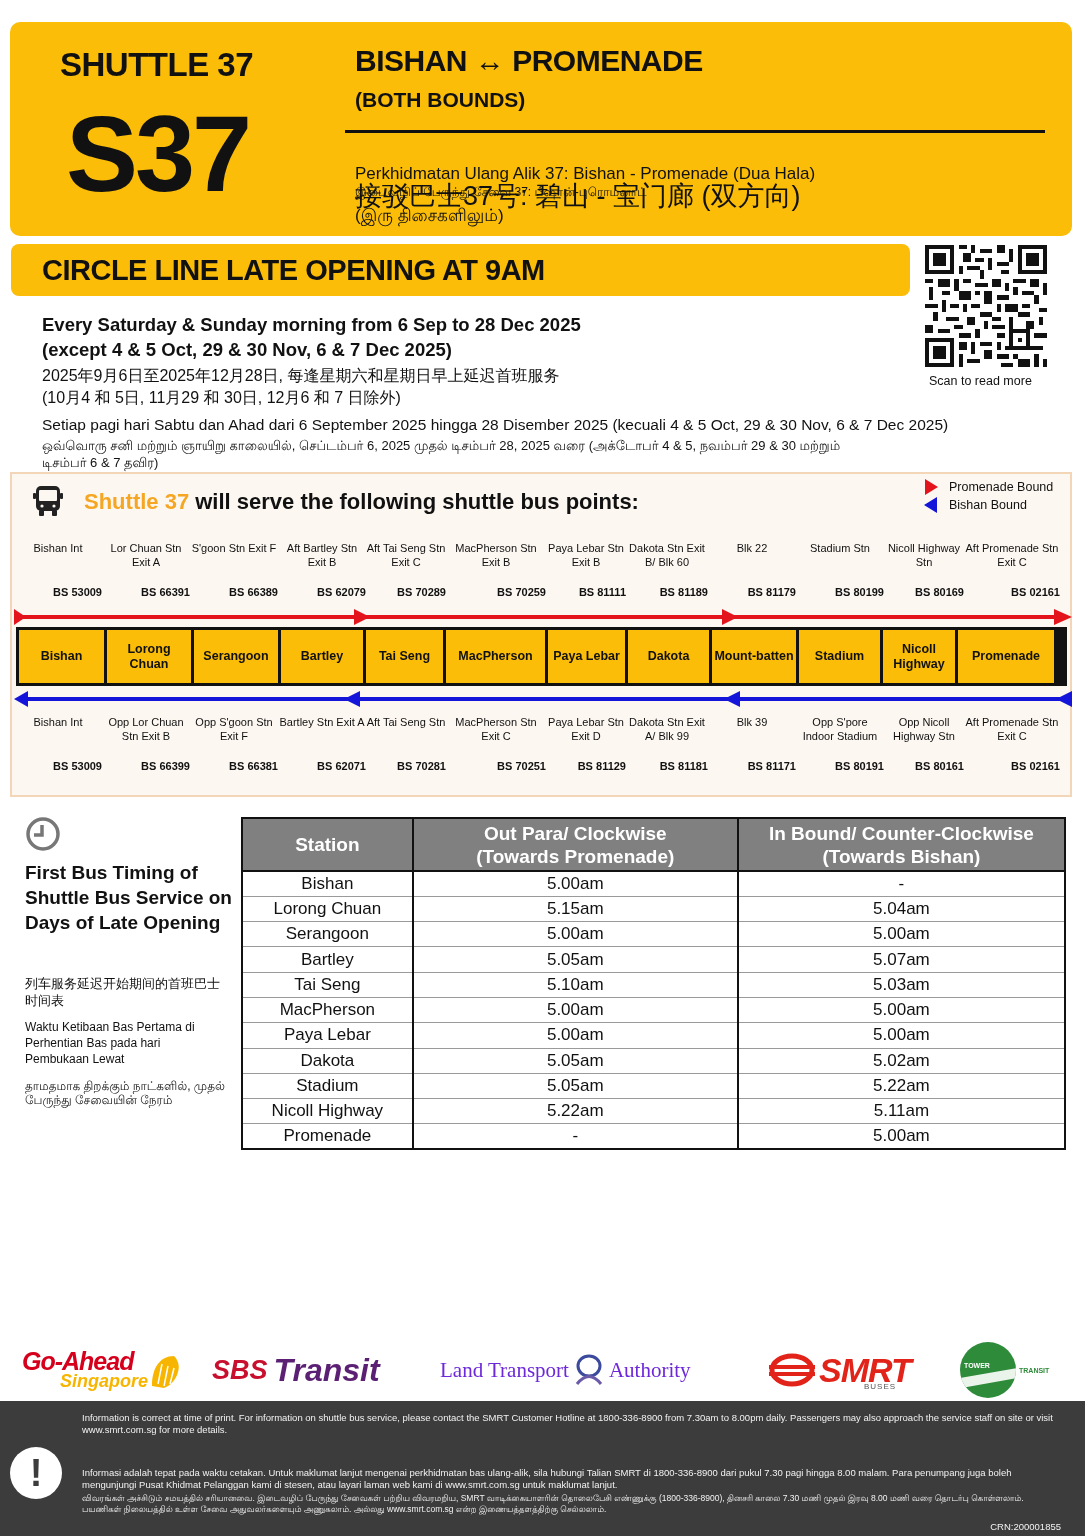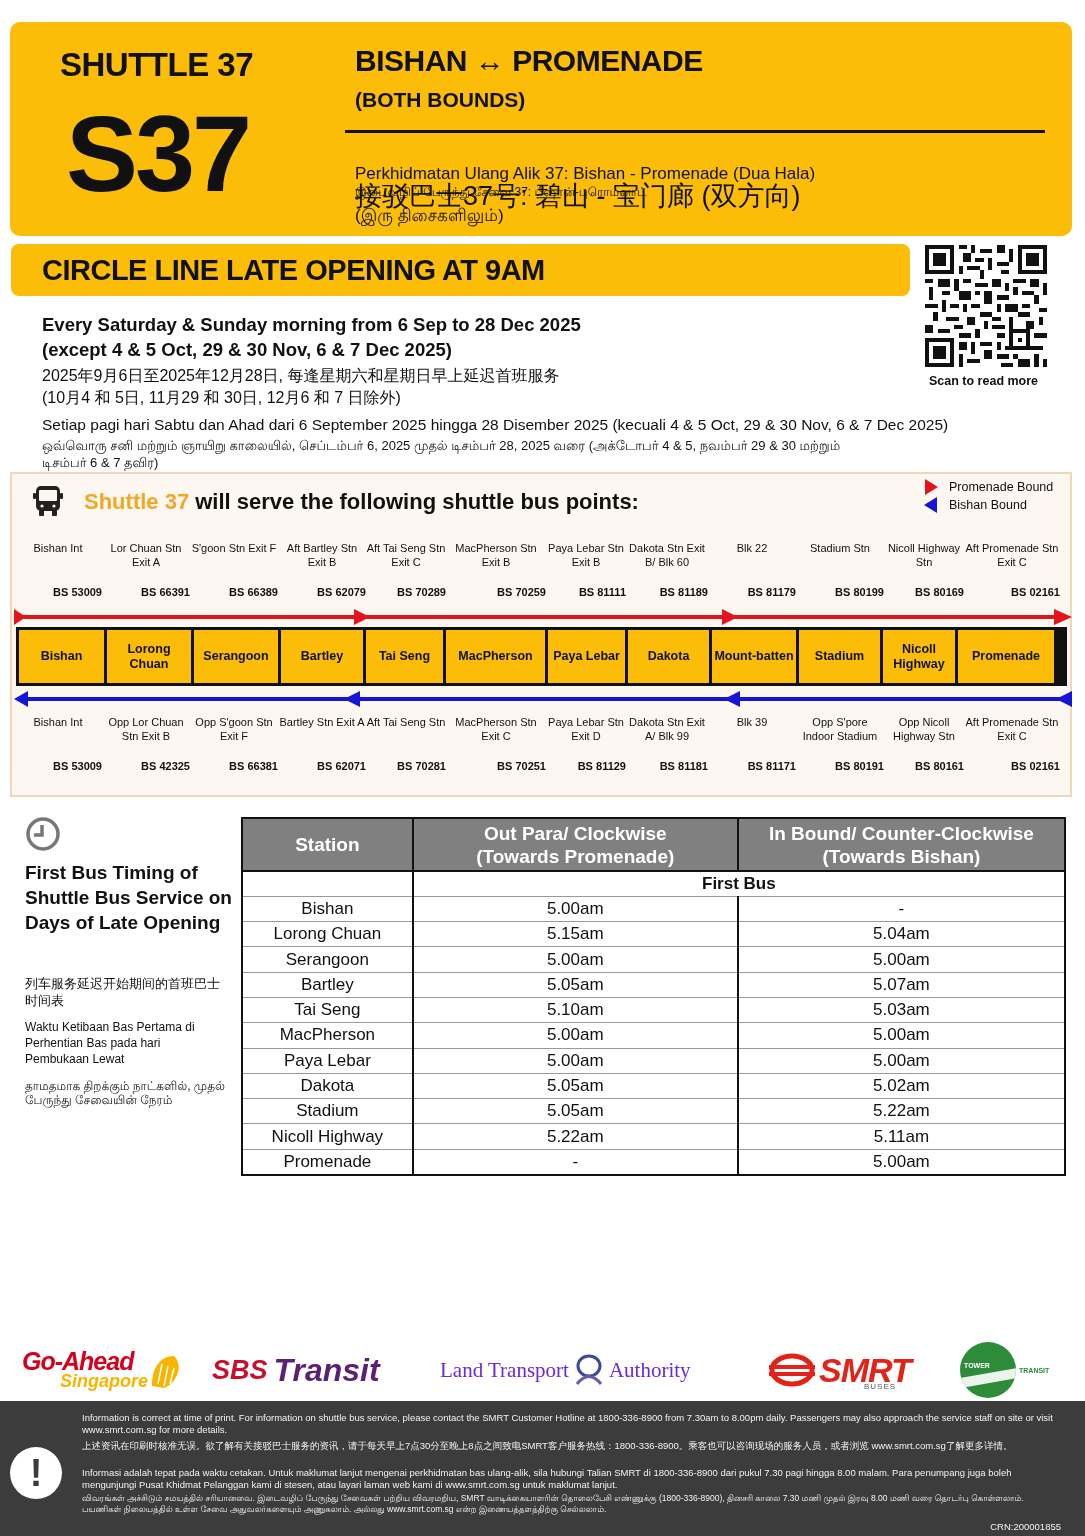--- a/index.html
+++ b/index.html
@@ -14,21 +14,21 @@
   .hdr-rule { position: absolute; left: 345px; top: 130px; width: 700px; height: 3px; background: #111; }
   .hdr-cn { position: absolute; left: 355px; top: 138px; font-size: 27px; margin-top: 40px; }
   .hdr-ms { position: absolute; left: 355px; top: 164px; font-size: 17px; }
   .hdr-ta1 { position: absolute; left: 355px; top: 185px; font-size: 12px; }
   .hdr-ta2 { position: absolute; left: 355px; top: 206px; font-size: 17px; }
 
   .banner { position: absolute; left: 11px; top: 244px; width: 899px; height: 52px; background: #fbbd08; border-radius: 8px; }
   .banner-text { position: absolute; left: 42px; top: 254px; font-size: 29px; font-weight: bold; letter-spacing: -0.5px; }
 
   .qr { position: absolute; left: 925px; top: 245px; width: 122px; height: 122px; background: #fff; }
-  .qr-caption { position: absolute; left: 929px; top: 374px; font-size: 12.5px; font-weight: bold; }
+  .qr-caption { position: absolute; left: 929px; top: 374px; font-size: 12.5px; font-weight: normal; }
 
   .sched-en1 { position: absolute; left: 42px; top: 314px; font-size: 18.5px; font-weight: bold; }
   .sched-en2 { position: absolute; left: 42px; top: 339px; font-size: 18.5px; font-weight: bold; }
   .sched-cn1 { position: absolute; left: 42px; top: 366px; font-size: 16px; }
   .sched-cn2 { position: absolute; left: 42px; top: 388px; font-size: 16px; }
   .sched-ms { position: absolute; left: 42px; top: 416px; font-size: 15.5px; }
   .sched-ta1 { position: absolute; left: 42px; top: 438px; font-size: 13px; }
   .sched-ta2 { position: absolute; left: 42px; top: 455px; font-size: 13px; }
 
   .route-panel { position: absolute; left: 10px; top: 472px; width: 1062px; height: 325px; background: #fdf7f1; border: 2px solid #f3d6b8; }
@@ -254,21 +254,21 @@
   <path d="M1058 2 L1042 10 L1058 18 Z" fill="#1515d9"></path>
 </svg>
 
 <div class="stops-row" style="top:715px;">
   <div class="stop" style="width:88px">
       <div class="stop-name">Bishan Int</div>
       <div class="stop-code">BS 53009</div>
     </div>
   <div class="stop" style="width:88px">
       <div class="stop-name">Opp Lor Chuan Stn Exit B</div>
-      <div class="stop-code">BS 42325</div>
+      <div class="stop-code">BS 66399</div>
     </div>
   <div class="stop" style="width:88px">
       <div class="stop-name">Opp S'goon Stn Exit F</div>
       <div class="stop-code">BS 66381</div>
     </div>
   <div class="stop" style="width:88px">
       <div class="stop-name">Bartley Stn Exit A</div>
       <div class="stop-code">BS 62071</div>
     </div>
   <div class="stop" style="width:80px">
@@ -323,24 +323,20 @@
       <col class="c3">
     </colgroup>
   <thead>
     <tr>
       <th>Station</th>
       <th><span>Out Para/ Clockwise</span><br><span>(Towards Promenade)</span></th>
       <th><span>In Bound/ Counter-Clockwise</span><br><span>(Towards Bishan)</span></th>
     </tr>
   </thead>
   <tbody>
-    <tr>
-      <td></td>
-      <td class="firstbus" colspan="2">First Bus</td>
-    </tr>
     <tr>
         <td>Bishan</td>
         <td>5.00am</td>
         <td>-</td>
       </tr>
     <tr>
         <td>Lorong Chuan</td>
         <td>5.15am</td>
         <td>5.04am</td>
       </tr>
@@ -429,17 +425,16 @@
         <div class="disc-band"></div>
         <span class="tw">TOWER</span>
       </div>
     <span class="tt">TRANSIT</span>
   </div>
 </div>
 
 <div class="footer">
   <div class="alert-icon">!</div>
   <div class="f-text f-en">Information is correct at time of print. For information on shuttle bus service, please contact the SMRT Customer Hotline at 1800-336-8900 from 7.30am to 8.00pm daily. Passengers may also approach the service staff on site or visit www.smrt.com.sg for more details.</div>
-  <div class="f-text f-cn">上述资讯在印刷时核准无误。欲了解有关接驳巴士服务的资讯，请于每天早上7点30分至晚上8点之间致电SMRT客户服务热线：1800-336-8900。乘客也可以咨询现场的服务人员，或者浏览 www.smrt.com.sg了解更多详情。</div>
   <div class="f-text f-ms">Informasi adalah tepat pada waktu cetakan. Untuk maklumat lanjut mengenai perkhidmatan bas ulang-alik, sila hubungi Talian SMRT di 1800-336-8900 dari pukul 7.30 pagi hingga 8.00 malam. Para penumpang juga boleh mengunjungi Pusat Khidmat Pelanggan kami di stesen, atau layari laman web kami di www.smrt.com.sg untuk maklumat lanjut.</div>
   <div class="f-text f-ta">விவரங்கள் அச்சிடும் சமயத்தில் சரியானவை. இடைவழிப் பேருந்து சேவைகள் பற்றிய விவரமறிய, SMRT வாடிக்கையாளரின் தொலைபேசி எண்ணுக்கு (1800-336-8900), தினசரி காலை 7.30 மணி முதல் இரவு 8.00 மணி வரை தொடர்பு கொள்ளலாம். பயணிகள் நிலையத்தில் உள்ள சேவை அதுவலர்களையும் அணுகலாம். அல்லது www.smrt.com.sg என்ற இணையத்தளத்திற்கு செல்லலாம்.</div>
   <div class="f-crn">CRN:200001855</div>
 </div>
 
 </body></html>

